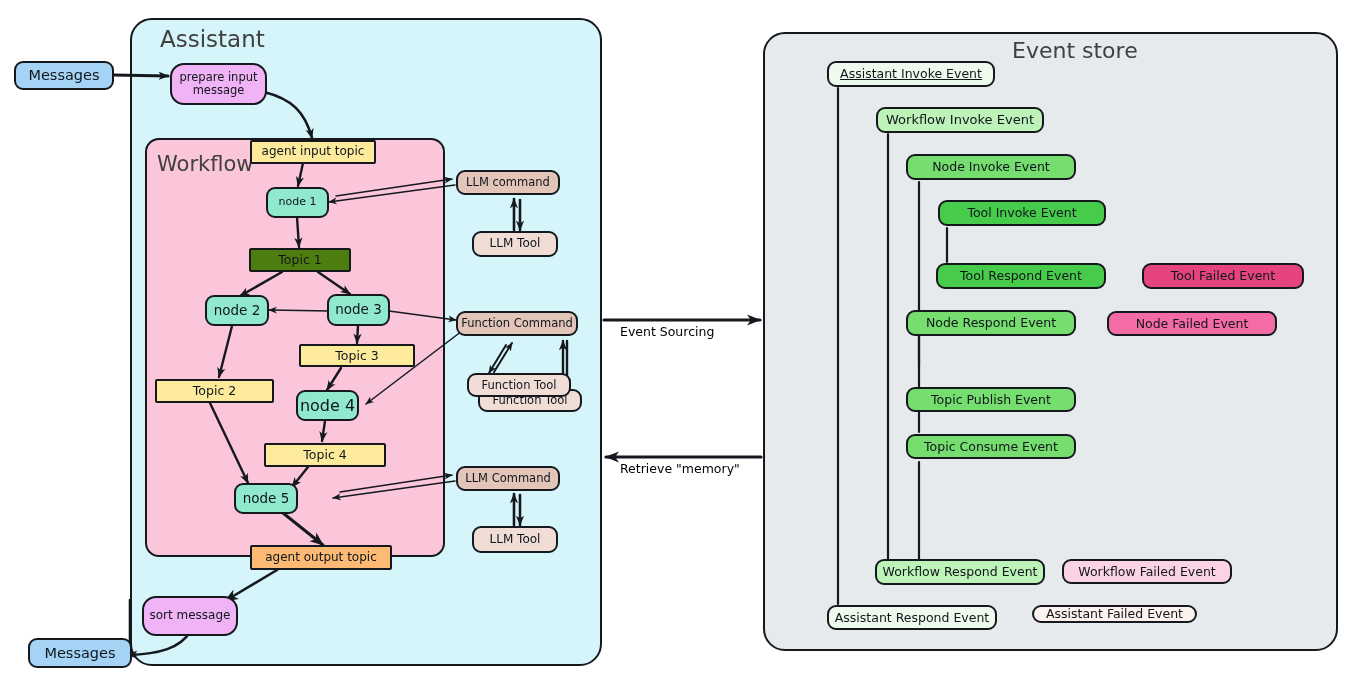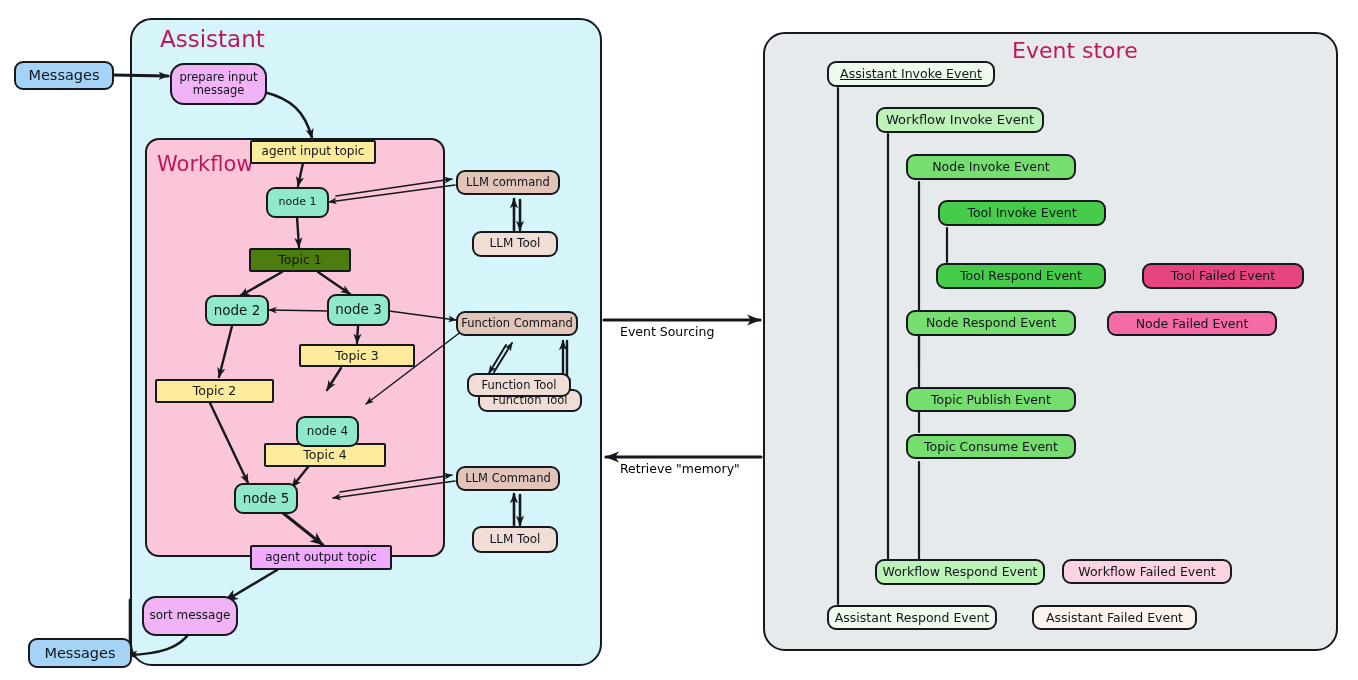--- a/index.html
+++ b/index.html
@@ -39,21 +39,21 @@
   
   .panel {
     position: absolute;
     box-sizing: border-box;
     border: 2.4px solid #15191e;
     z-index: 1;
   }
   .panel-title {
     position: absolute;
     z-index: 3;
-    color: #be185d;
+    color: #404040;
     white-space: nowrap;
     font-family: "DejaVu Sans", sans-serif;
   }
   .edge-label {
     position: absolute;
     z-index: 20;
     color: #000000;
     white-space: nowrap;
     background: transparent;
     font-family: "DejaVu Sans", sans-serif;
@@ -175,29 +175,29 @@
   <div class="node sq" style="left:250px; top:140px; width:126px; height:24px; background:#fdeb9b; font-size:12px; z-index:12;">agent input topic</div>
 
   <div class="node sq" style="left:249px; top:248px; width:102px; height:24px; background:#4d7c0f; font-size:12.5px;">Topic 1</div>
 
   <div class="node sq" style="left:155px; top:379px; width:119px; height:24px; background:#fdeb9b; font-size:12.5px;">Topic 2</div>
 
   <div class="node sq" style="left:299px; top:344px; width:116px; height:23px; background:#fdeb9b; font-size:12.5px;">Topic 3</div>
 
   <div class="node sq" style="left:264px; top:443px; width:122px; height:24px; background:#fdeb9b; font-size:12.5px;">Topic 4</div>
 
-  <div class="node sq" style="left:250px; top:545px; width:142px; height:25px; background:#f0abfc; font-size:12px; z-index:12;">agent output topic</div>
+  <div class="node sq" style="left:250px; top:545px; width:142px; height:25px; background:#fdba74; font-size:12px; z-index:12;">agent output topic</div>
 
   <div class="node rnd-md" style="left:266px; top:187px; width:63px; height:31px; background:#91e9cd; font-size:11px;">node 1</div>
 
   <div class="node rnd-md" style="left:205px; top:295px; width:64px; height:31px; background:#91e9cd; font-size:13.5px;">node 2</div>
 
   <div class="node rnd-md" style="left:327px; top:294px; width:63px; height:32px; background:#91e9cd; font-size:13.5px;">node 3</div>
 
-  <div class="node rnd-md" style="left:296px; top:390px; width:63px; height:31px; background:#91e9cd; font-size:12px;margin-top:26px;">node 4</div>
+  <div class="node rnd-md" style="left:296px; top:390px; width:63px; height:31px; background:#91e9cd; font-size:16px;">node 4</div>
 
   <div class="node rnd-md" style="left:234px; top:483px; width:64px; height:31px; background:#91e9cd; font-size:13.5px;">node 5</div>
 
   <div class="node rnd-md" style="left:456px; top:170px; width:104px; height:25px; background:#e3c4b8; font-size:11.5px;">LLM command</div>
 
   <div class="node rnd-md" style="left:472px; top:231px; width:86px; height:26px; background:#f0ddd6; font-size:12px;">LLM Tool</div>
 
   <div class="node rnd-md" style="left:456px; top:311px; width:122px; height:25px; background:#e3c4b8; font-size:11.5px;">Function Command</div>
 
   <div class="node rnd-md" style="left:478px; top:389px; width:104px; height:23px; background:#f0ddd6; font-size:11.5px; z-index:9;">Function Tool</div>
@@ -231,15 +231,15 @@
   <div class="node rnd-md" style="left:1107px; top:311px; width:170px; height:25px; font-size:12.5px; background:#f56ba5;">Node Failed Event</div>
 
   <div class="node rnd-md" style="left:906px; top:434px; width:170px; height:25px; font-size:12.5px; background:#76dd6f;">Topic Consume Event</div>
 
   <div class="node rnd-md" style="left:875px; top:559px; width:170px; height:26px; font-size:12.5px; background:#bdf2b8;">Workflow Respond Event</div>
 
   <div class="node rnd-md" style="left:1062px; top:559px; width:170px; height:25px; font-size:12.5px; background:#fcd3e2;">Workflow Failed Event</div>
 
   <div class="node rnd-md" style="left:827px; top:605px; width:170px; height:25px; font-size:12.5px; background:#eefaec;">Assistant Respond Event</div>
 
-  <div class="node rnd-md" style="left:1032px; top:605px; width:165px; height:25px; font-size:12.5px; background:#fdf2ee;">Assistant Failed Event</div>
+  <div class="node rnd-md" style="left:1032px; top:605px; width:165px; height:18px; font-size:12.5px; background:#fdf2ee;">Assistant Failed Event</div>
 
 </div>
 
 </body></html>

